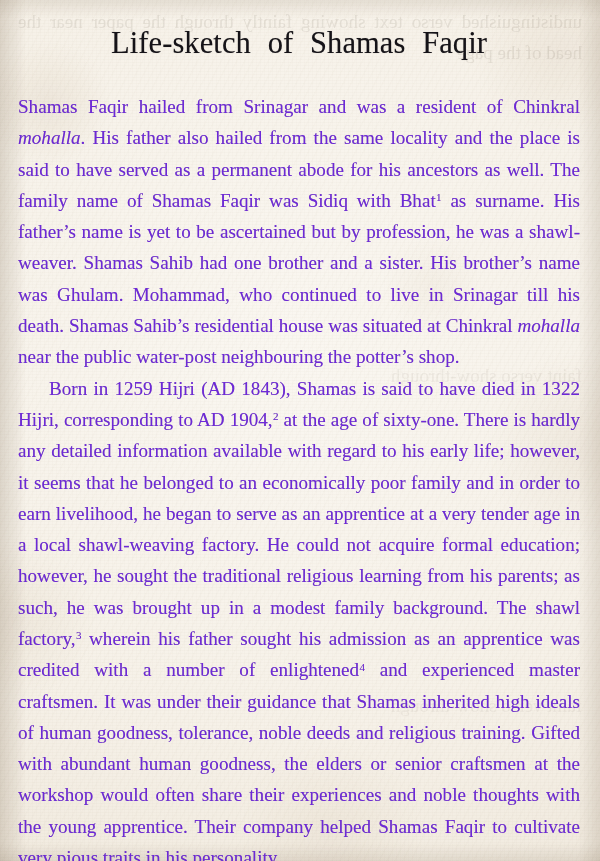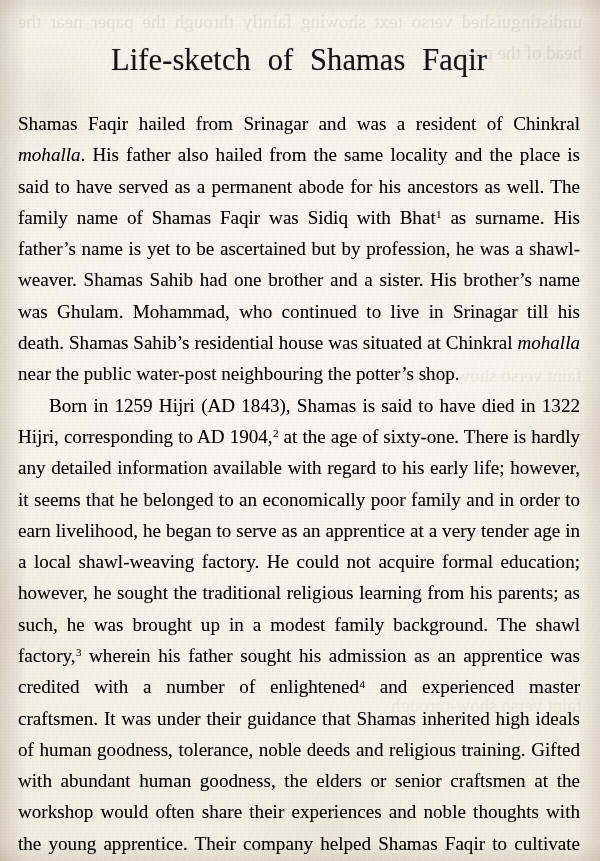--- a/index.html
+++ b/index.html
@@ -84,42 +84,42 @@
 
   
   .content {
     position: relative;
     z-index: 4;
     padding: 0 20px 0 18px;
   }
 
   .page-title {
     margin: 0;
-    padding-top: 44px;
+    padding-top: 27px;
     text-align: center;
     font-size: 30.5px;
     font-weight: 400;
     line-height: 1.08;
     letter-spacing: .1px;
     word-spacing: 9px;
     color: #151318;
     text-shadow: 0 0 .7px rgba(25,20,15,.38);
   }
 
   .body-block {
     margin-top: 31px;
   }
 
   p.para {
     margin: 0;
     font-size: 19.1px;
     line-height: 31.3px;
     text-align: justify;
     text-justify: inter-word;
-    color: #000000;
+    color: #6d28d9;
     text-shadow: 0 0 .55px rgba(30,24,18,.30);
     hyphens: none;
   }
   p.para.indented {
     text-indent: 31px;
   }
   
 
   em.it {
     font-style: italic;

